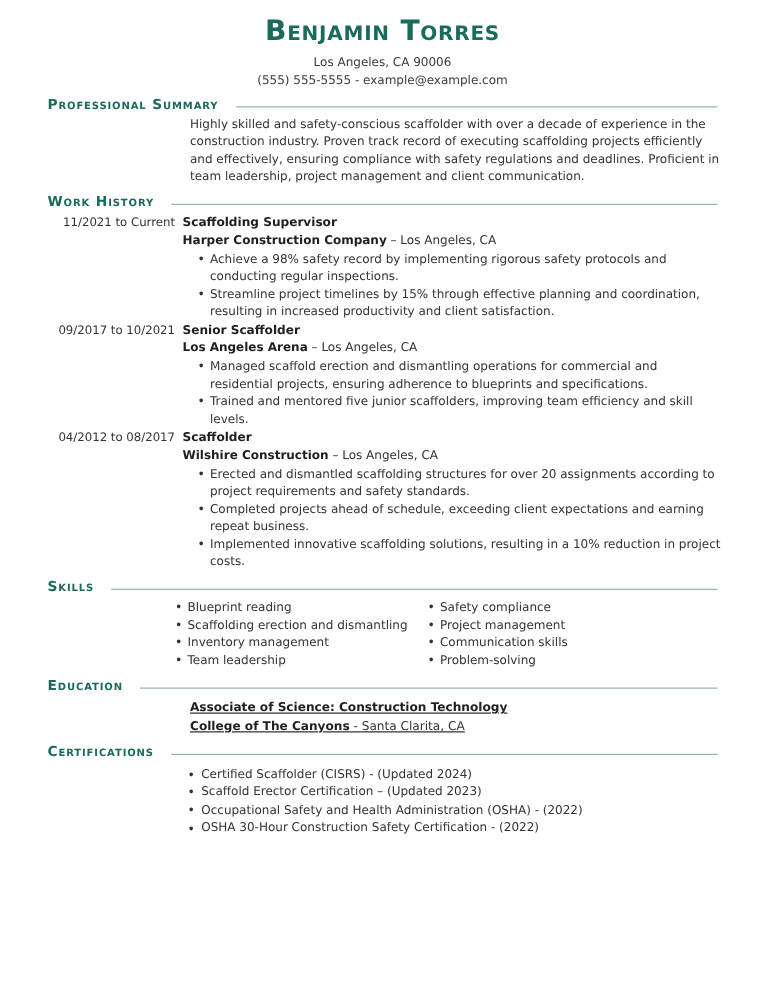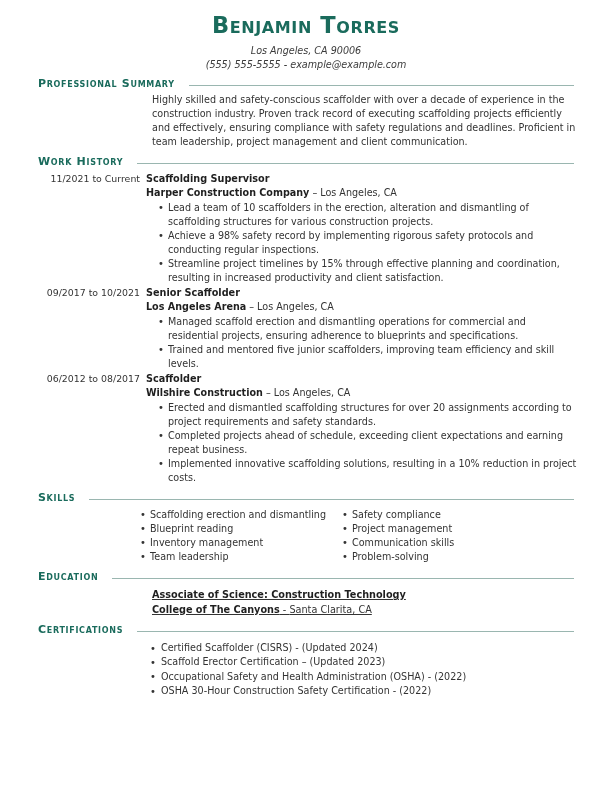--- a/index.html
+++ b/index.html
@@ -35,21 +35,20 @@
     font-weight: bold;
     font-variant: small-caps;
     letter-spacing: 0.6px;
     line-height: 1.12;
   }
   .hdr-contact {
     margin-top: 6px;
     font-size: 9.6px;
     color: #3b3b3b;
     line-height: 1.42;
-    font-style: italic;
   }
 
   
   .section {
     margin-top: 6px;
   }
   .sec-head {
     display: flex;
     align-items: center;
     padding-left: 38px;
@@ -242,39 +241,38 @@
       <div class="sec-title">Work History</div>
       <div class="sec-rule"></div>
     </div>
     <div class="sec-body" id="work-body">
         <div class="job">
           <div class="job-dates">11/2021 to Current</div>
           <div class="job-main">
             <div class="job-title">Scaffolding Supervisor</div>
             <div class="job-org"><b>Harper Construction Company</b><span> – </span><span>Los Angeles, CA</span></div>
             <ul class="bullets">
-              <li>Lead a team of 10 scaffolders in the erection, alteration and dismantling of scaffolding structures for various construction projects.</li>
               <li>Achieve a 98% safety record by implementing rigorous safety protocols and conducting regular inspections.</li>
               <li>Streamline project timelines by 15% through effective planning and coordination, resulting in increased productivity and client satisfaction.</li>
             </ul>
           </div>
         </div>
         <div class="job">
           <div class="job-dates">09/2017 to 10/2021</div>
           <div class="job-main">
             <div class="job-title">Senior Scaffolder</div>
             <div class="job-org"><b>Los Angeles Arena</b><span> – </span><span>Los Angeles, CA</span></div>
             <ul class="bullets">
               <li>Managed scaffold erection and dismantling operations for commercial and residential projects, ensuring adherence to blueprints and specifications.</li>
               <li>Trained and mentored five junior scaffolders, improving team efficiency and skill levels.</li>
             </ul>
           </div>
         </div>
         <div class="job">
-          <div class="job-dates">06/2012 to 08/2017</div>
+          <div class="job-dates">04/2012 to 08/2017</div>
           <div class="job-main">
             <div class="job-title">Scaffolder</div>
             <div class="job-org"><b>Wilshire Construction</b><span> – </span><span>Los Angeles, CA</span></div>
             <ul class="bullets">
               <li>Erected and dismantled scaffolding structures for over 20 assignments according to project requirements and safety standards.</li>
               <li>Completed projects ahead of schedule, exceeding client expectations and earning repeat business.</li>
               <li>Implemented innovative scaffolding solutions, resulting in a 10% reduction in project costs.</li>
             </ul>
           </div>
         </div>
@@ -283,22 +281,22 @@
 
   <div class="section">
     <div class="sec-head">
       <div class="sec-title">Skills</div>
       <div class="sec-rule"></div>
     </div>
     <div class="sec-body">
       <div class="skills-wrap">
         <div class="skills-col">
           <ul id="skills-left">
+              <li>Blueprint reading</li>
               <li>Scaffolding erection and dismantling</li>
-              <li>Blueprint reading</li>
               <li>Inventory management</li>
               <li>Team leadership</li>
             </ul>
         </div>
         <div class="skills-col">
           <ul id="skills-right">
               <li>Safety compliance</li>
               <li>Project management</li>
               <li>Communication skills</li>
               <li>Problem-solving</li>

